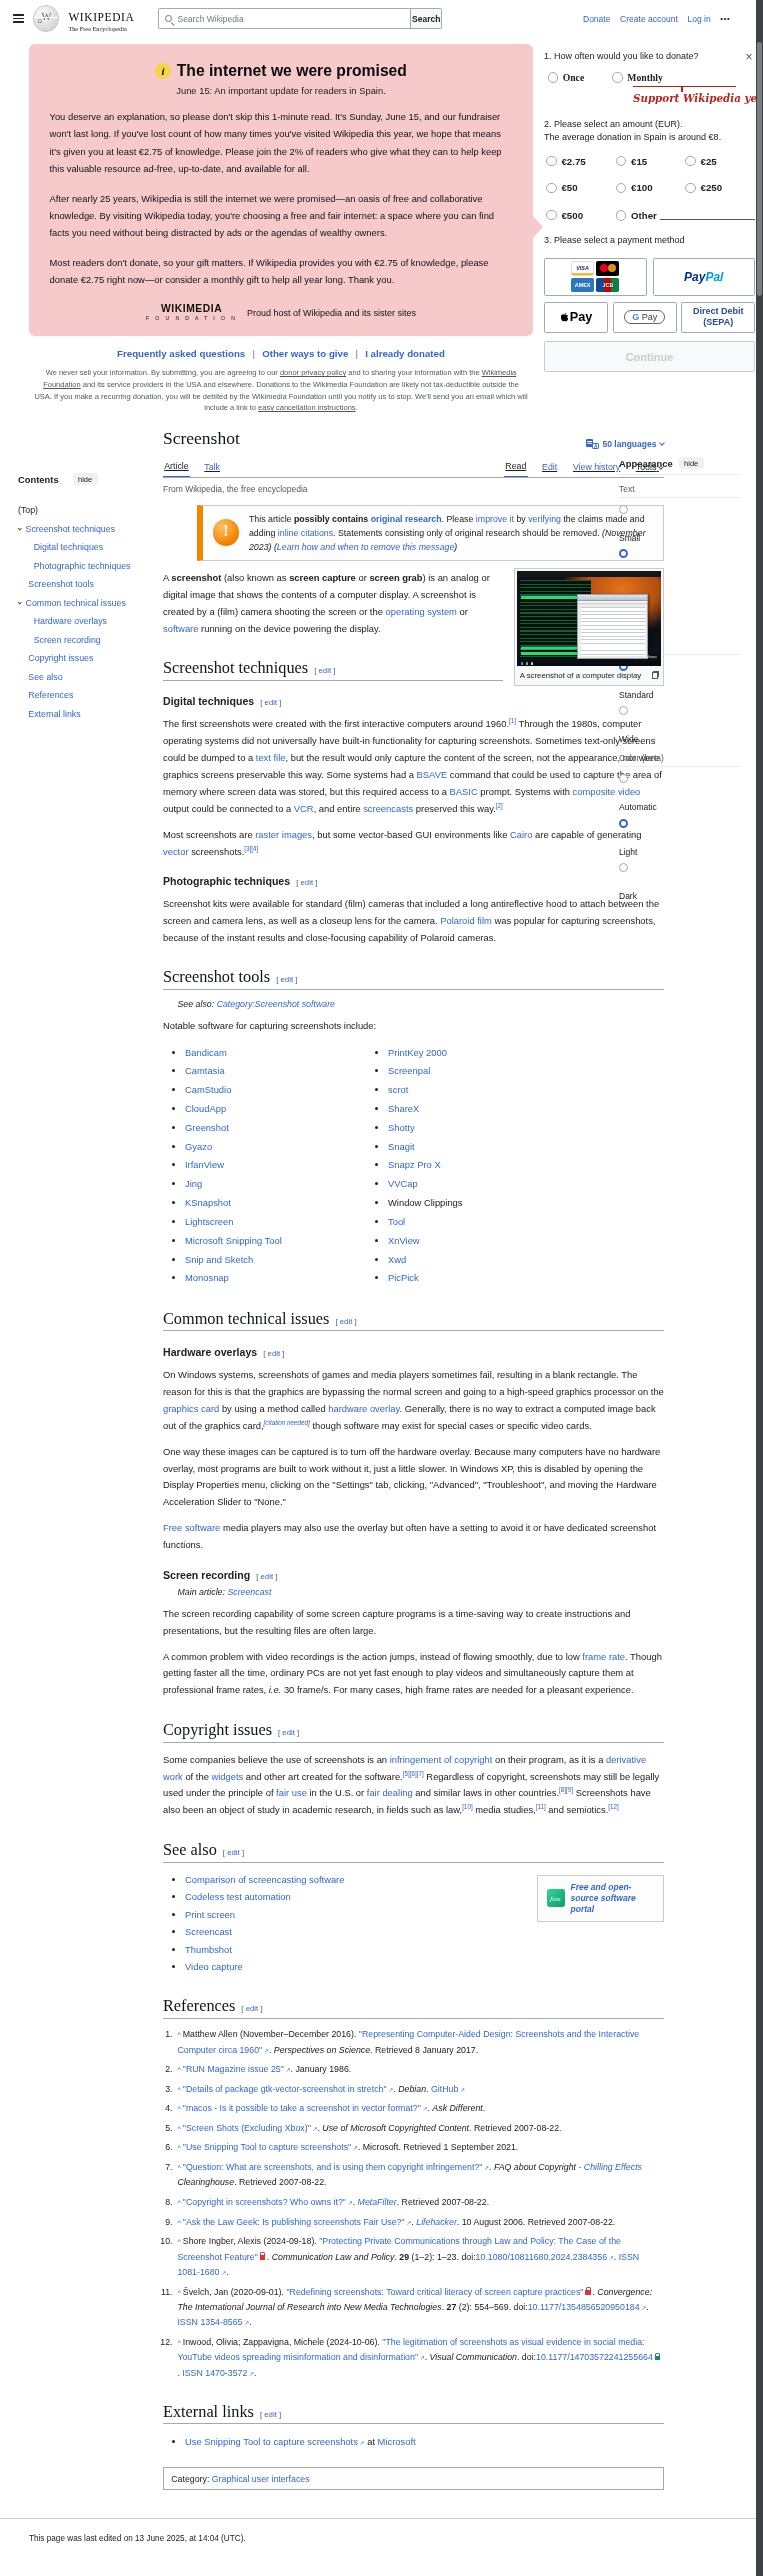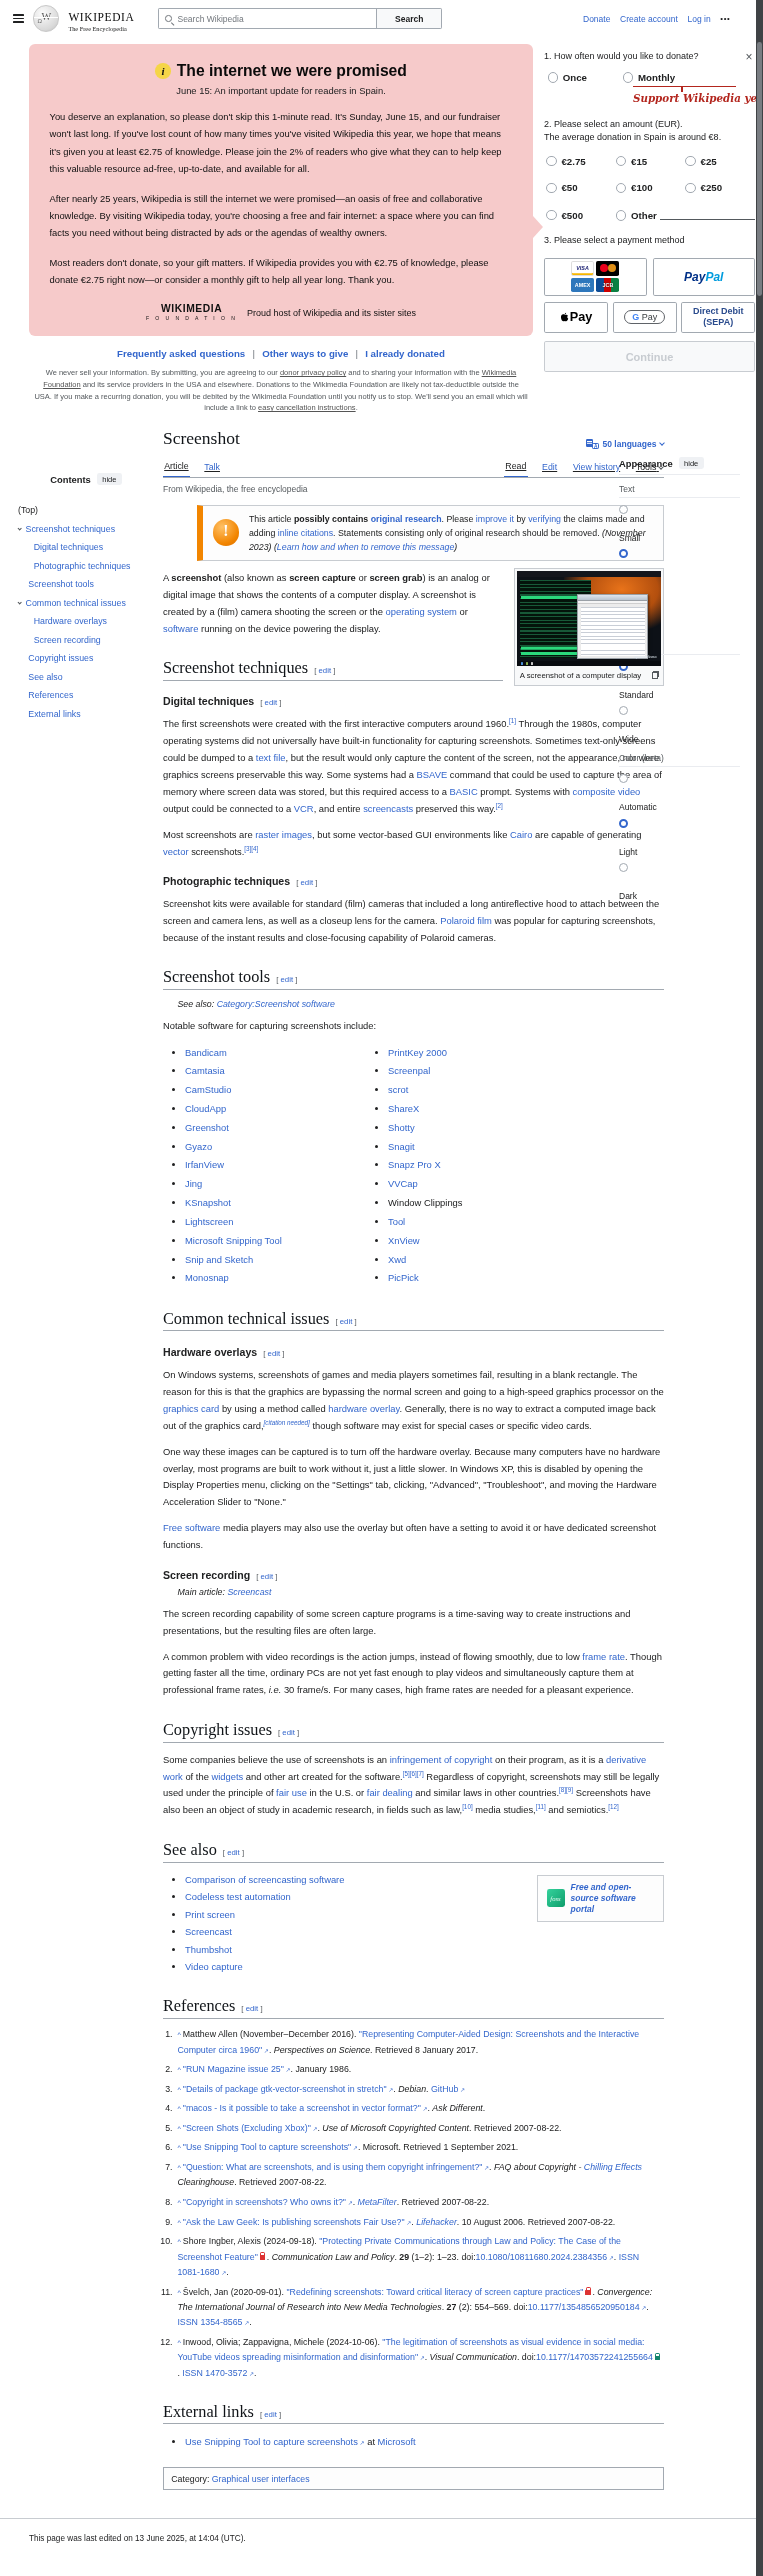--- a/index.html
+++ b/index.html
@@ -20,21 +20,21 @@
   .globe i { position:absolute; left:0; right:0; top:45%; height:0.6px; background:#fff; }
   .wordmark { font-family:"Liberation Serif", serif; line-height:1; }
   .wordmark .wm1 { font-size:11.5px; letter-spacing:0.6px; color:#0a0a0a; }
   .wordmark .wm2 { font-size:6.3px; margin-top:1.8px; color:#202122; }
   .searchbar { display:flex; align-items:center; height:21px; width:284px; border:0.6px solid #a2a9b1; border-radius:1.2px; overflow:hidden; }
   .searchbar .mag { width:18px; display:flex; justify-content:center; }
   .mag-icon { width:6.6px; height:6.6px; border:1.2px solid #72777d; border-radius:50%; position:relative; display:inline-block; }
   .mag-icon:after { content:""; position:absolute; width:1.2px; height:3.6px; background:#72777d; transform:rotate(-45deg); left:6px; top:5.4px; }
   .searchbar input { border:none; outline:none; flex:1; font-size:8.5px; color:#202122; height:100%; }
   .searchbar input::placeholder { color:#72777d; }
-  .search-btn { height:100%; padding:0 18px; background:#f8f9fa; border-left:0.6px solid #a2a9b1; font-weight:bold; font-size:8.5px; display:flex; align-items:center; cursor:pointer; }
+  .search-btn { height:100%; padding:0 1px; background:#f8f9fa; border-left:0.6px solid #a2a9b1; font-weight:bold; font-size:8.5px; display:flex; align-items:center; cursor:pointer; }
   .hdr-links { margin-left:auto; margin-right:24px; display:flex; gap:9.7px; align-items:center; font-size:8.5px; }
   .hdr-links .lk { cursor:pointer; }
   .dots { color:#202122; font-size:7.8px; letter-spacing:0.6px; cursor:pointer; }
 
   .lk { color:#3366cc; text-decoration:none; cursor:pointer; }
   .b { font-weight:bold; } .i { font-style:italic; }
   .sup { vertical-align:super; font-size:6.3px; color:#3366cc; line-height:0; }
   .ea { color:#3366cc; font-size:6px; }
   .caret { color:#3366cc; font-size:7.2px; }
   .u { text-decoration:underline; color:#555; cursor:pointer; }
@@ -57,21 +57,21 @@
   .wmf-logo .l2 { font-size:5.1px; letter-spacing:2.4px; margin-top:1.8px; color:#111; }
   .wm-foot .tag { font-size:9px; color:#111; }
   .faq-row { display:flex; justify-content:center; gap:7.2px; margin:12px 0 6px; font-size:9.7px; font-weight:bold; }
   .faq-row .sep { color:#72777d; font-weight:normal; }
   .legal { font-size:7.5px; color:#54595d; text-align:center; line-height:1.55; padding:2.4px 4.8px 6px; }
 
   
   .form-col { width:211px; margin-left:11px; padding-top:7.2px; font-size:9px; position:relative; }
   .form-q { display:flex; justify-content:space-between; align-items:flex-start; margin-bottom:8.5px; }
   .close-x { font-size:12px; color:#54595d; line-height:1; cursor:pointer; padding:0 2.4px; }
-  .freq-row { display:flex; gap:36px; padding-left:3.6px; }
+  .freq-row { display:flex; gap:28px; padding-left:3.6px;font-family:Liberation Serif, serif; }
   .opt { display:flex; align-items:center; gap:4.8px; cursor:pointer; }
   .radio { width:10.3px; height:10.3px; border:1.2px solid #a2a9b1; border-radius:50%; background:#fff; flex:0 0 auto; }
   .radio.sel { border:3px solid #36c; }
   .opt b { font-size:9.7px; }
   .monthly-note { margin:3.6px 0 0 89px; }
   .red-line { width:103px; border-top:1.5px solid #b3261e; position:relative; }
   .red-line:after { content:""; position:absolute; left:48px; top:0; width:1.5px; height:4.2px; background:#b3261e; }
   .hand { color:#b3261e; font-family:"DejaVu Serif", serif; font-style:italic; font-weight:bold; font-size:10.3px; margin-top:4.8px; white-space:nowrap; }
   .form-sec { margin-top:13.3px; line-height:1.5; }
   .amount-grid { display:grid; grid-template-columns:1fr 1fr 1fr; row-gap:15.7px; margin-top:11px; padding-left:2.4px; }
@@ -151,21 +151,21 @@
   .seealso-list { list-style:disc; margin:7.2px 0 9.7px 22px; font-size:9.4px; line-height:1.85; }
   .reflist { margin:8.5px 0 6px 12px; font-size:8.8px; line-height:1.75; }
   .reflist li { margin-bottom:4.2px; padding-left:2.4px; }
   .portalbox { float:right; border:0.6px solid #c8ccd1; background:#fdfdfd; padding:6px 8.5px; display:flex; gap:6px; align-items:center; width:127px; margin:3.6px 0 6px 9.7px; }
   .foss { width:18px; height:18px; border-radius:2.4px; background:linear-gradient(135deg,#34d29c,#0f9d6b); color:#eafff5; font-family:"Liberation Serif",serif; font-style:italic; font-size:6.6px; display:flex; align-items:center; justify-content:center; flex:0 0 auto; }
   .portalbox .ptxt { font-size:8.5px; font-weight:bold; font-style:italic; color:#3366cc; line-height:1.3; cursor:pointer; }
   .catbar { border:0.6px solid #a2a9b1; background:#fdfdfd; padding:5.4px 7.2px; font-size:8.8px; margin:17px 0 0; width:501px; }
 
   
   .toc { position:absolute; left:18px; top:53px; width:136px; font-size:8.8px; }
-  .toc-head { display:flex; align-items:center; gap:6px; margin-bottom:20px;justify-content:center; }
+  .toc-head { display:flex; align-items:center; gap:14px; margin-bottom:20px; }
   .toc-head b { font-size:9.4px; }
   .hide-chip { background:#eff1f4; border-radius:2.4px; padding:1.8px 5.4px; font-size:7.5px; color:#202122; cursor:pointer; }
   .toc-item { margin:6.6px 0; line-height:1.35; cursor:pointer; position:relative; }
   .toc-item.l2 { margin-left:15.7px; }
   .toc-item .chev { margin-right:4.2px; padding:1.2px; }
   .toc-item.plain { color:#202122; }
 
   
   .appearance { position:absolute; right:24px; top:37px; width:121px; font-size:8.5px; }
   .app-head { display:flex; align-items:center; gap:6px; border-bottom:0.6px solid #eaecf0; padding-bottom:4.8px; }

